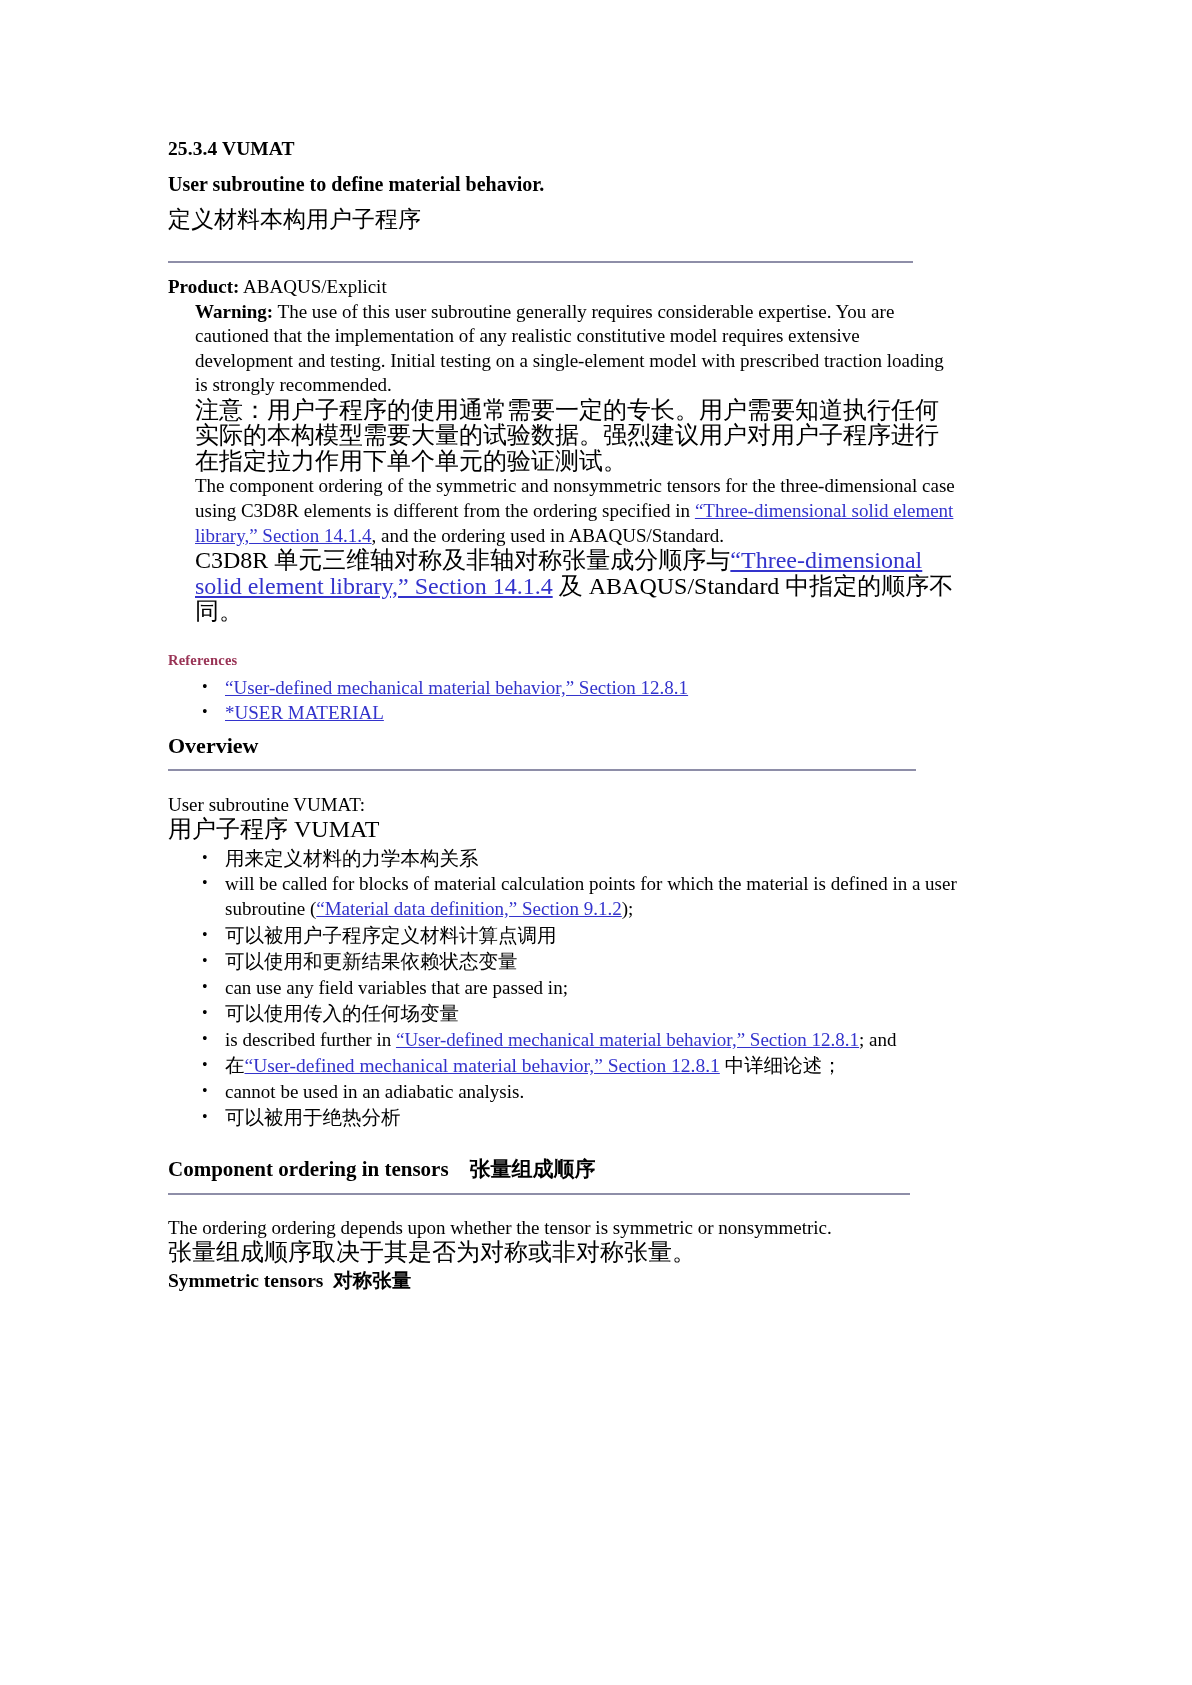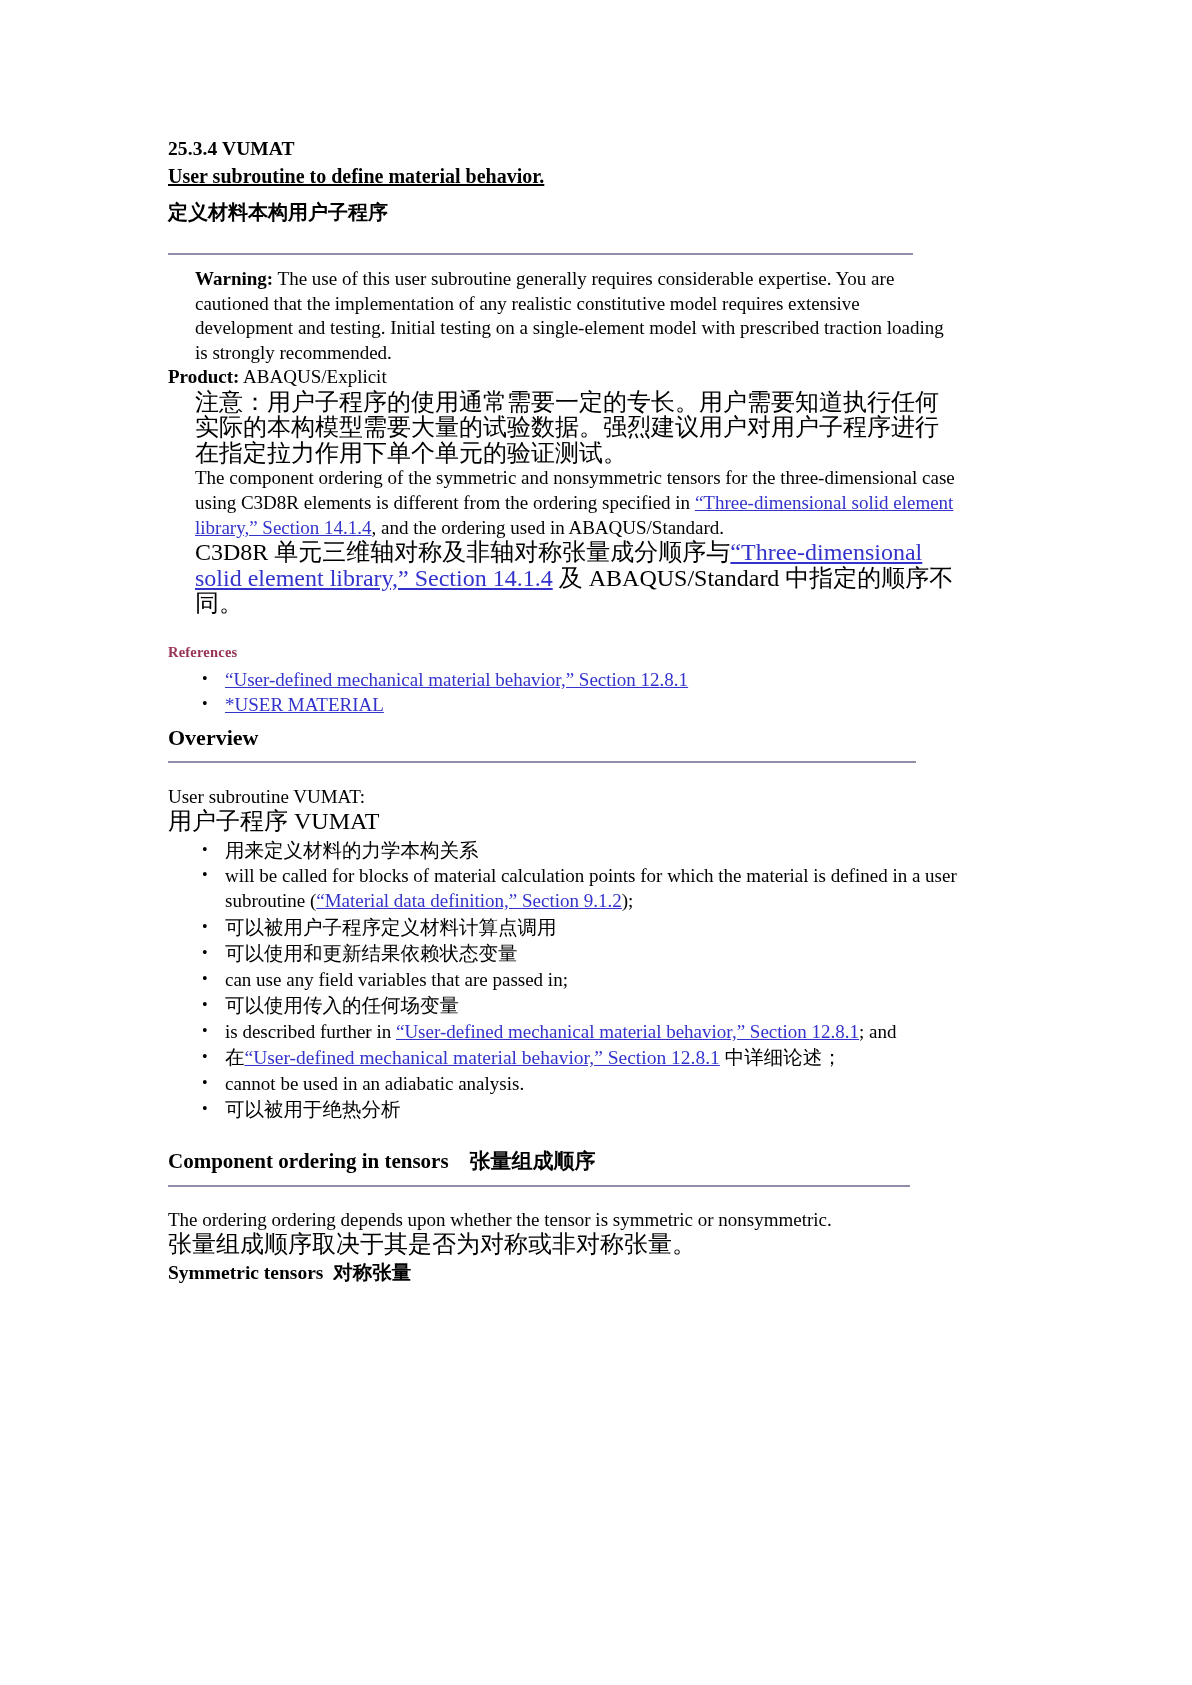--- a/index.html
+++ b/index.html
@@ -34,26 +34,25 @@
   .h-sec {
     font-size: 19.5px;
     font-weight: bold;
     line-height: 25px;
     letter-spacing: 0.1px;
   }
   .h-sub {
     font-size: 20px;
     font-weight: bold;
     line-height: 26px;
-    margin-top: 2px;
-    text-decoration: underline;
+    margin-top: 10px;
   }
   .h-cn {
-    font-size: 20px;
-    font-weight: bold;
+    font-size: 23px;
+    font-weight: normal;
     line-height: 30px;
     margin-top: 8px;
   }
 
   
   .rule {
     height: 0;
     border-top: 2px solid #8e8ea8;
     margin: 0;
   }
@@ -159,26 +158,26 @@
 <div class="page">
   <div class="content">
 
     <div class="h-sec">25.3.4 VUMAT</div>
     <div class="h-sub">User subroutine to define material behavior.</div>
     <div class="h-cn">定义材料本构用户子程序</div>
 
     <div class="rule rule-1"></div>
 
     <div class="blk-product">
+      <div class="p">
+        <span class="bold">Product:</span><span> ABAQUS/Explicit</span>
+      </div>
+
       <div class="p indent warn-body">
         <span class="bold">Warning:</span><span> The use of this user subroutine generally requires considerable expertise. You are cautioned that the implementation of any realistic constitutive model requires extensive development and testing. Initial testing on a single-element model with prescribed traction loading is strongly recommended.</span>
-      </div>
-
-      <div class="p">
-        <span class="bold">Product:</span><span> ABAQUS/Explicit</span>
       </div>
       <div class="p-cn indent">注意：用户子程序的使用通常需要一定的专长。用户需要知道执行任何实际的本构模型需要大量的试验数据。强烈建议用户对用户子程序进行在指定拉力作用下单个单元的验证测试。</div>
 
       <div class="p indent">
         <span>The component ordering of the symmetric and nonsymmetric tensors for the three-dimensional case using C3D8R elements is different from the ordering specified in </span><span class="lnk">“Three-dimensional solid element library,” Section 14.1.4</span><span>, and the ordering used in ABAQUS/Standard.</span>
       </div>
 
       <div class="p-cn indent">
         <span>C3D8R 单元三维轴对称及非轴对称张量成分顺序与</span><span class="lnk-cn">“Three-dimensional solid element library,” Section 14.1.4</span><span> 及 ABAQUS/Standard 中指定的顺序不同。</span>
       </div>

